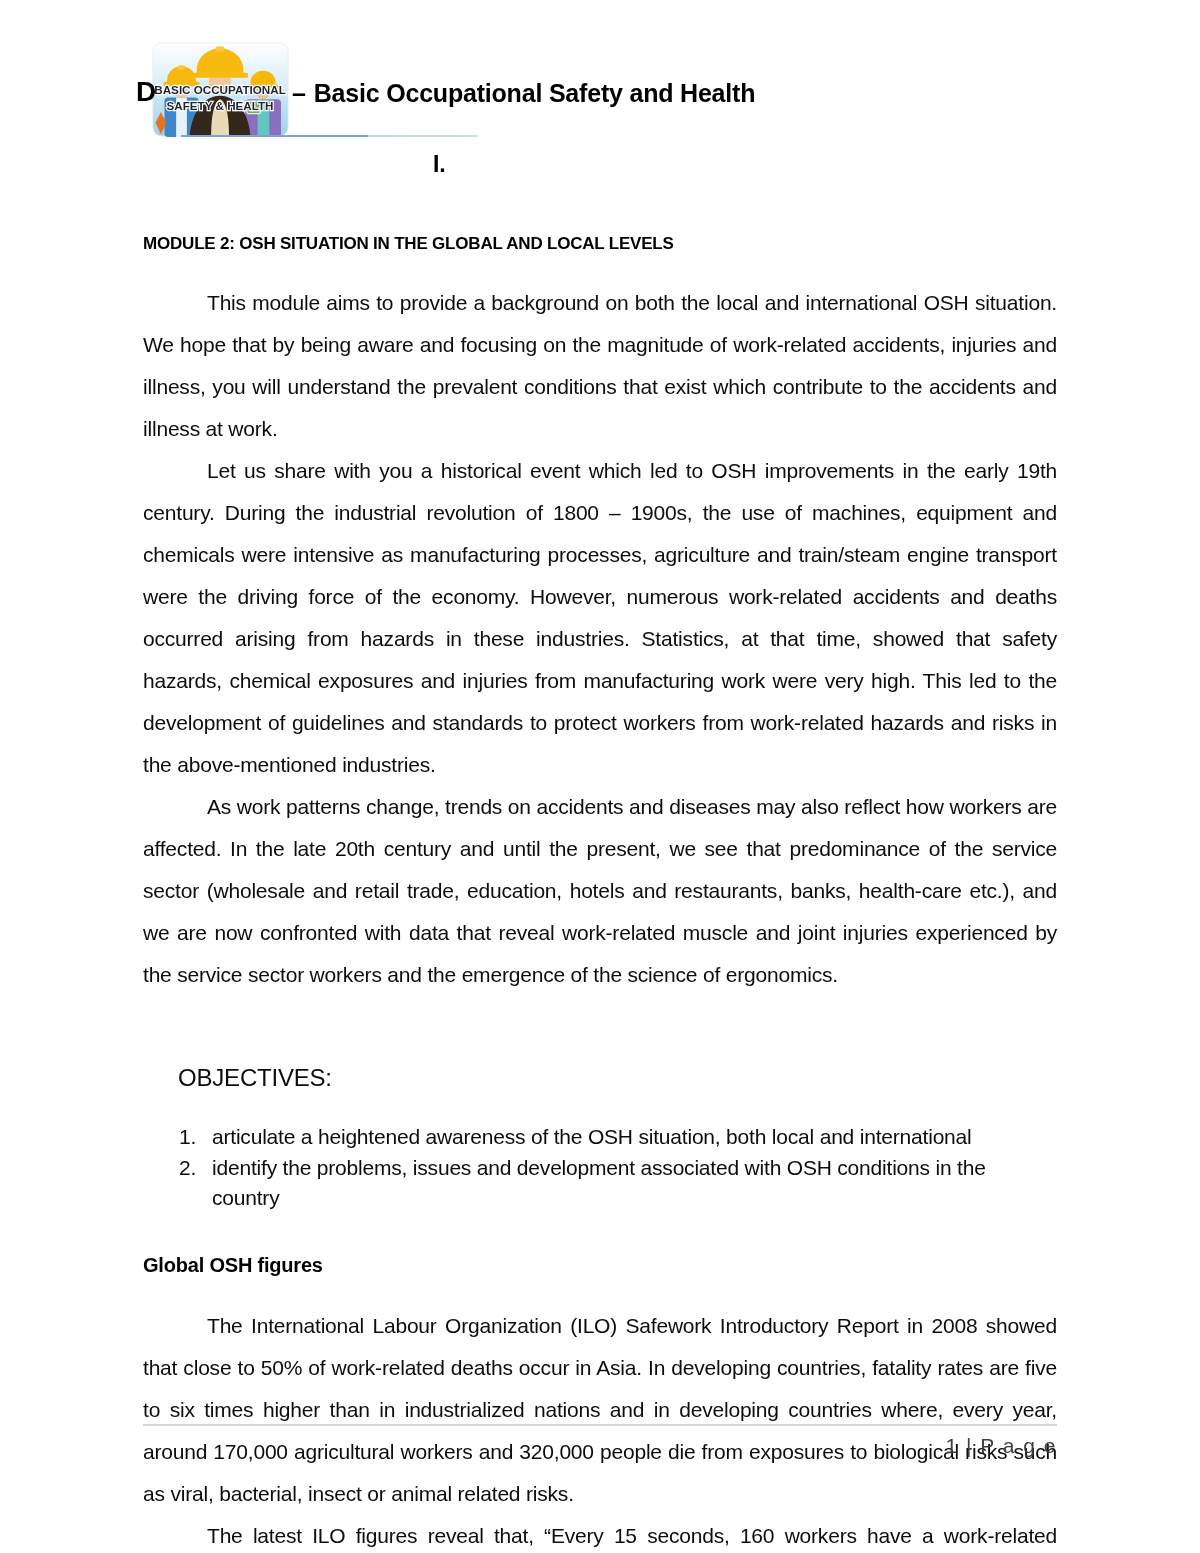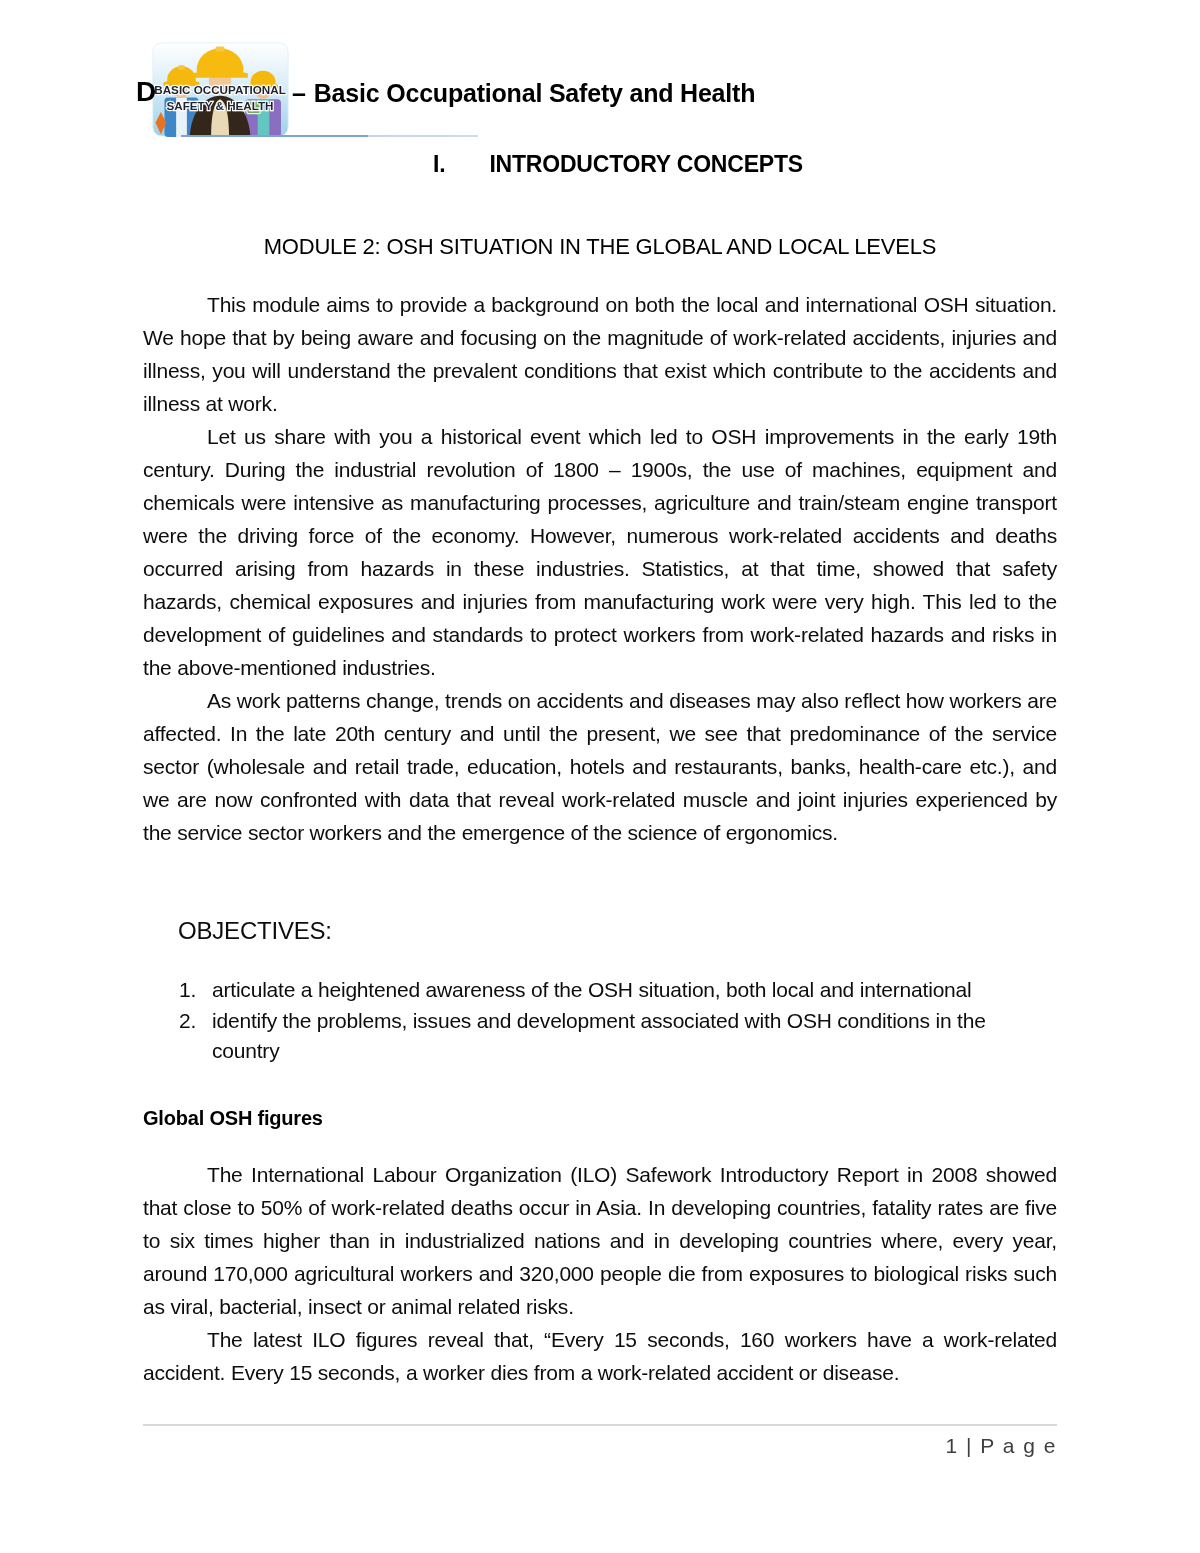--- a/index.html
+++ b/index.html
@@ -37,28 +37,27 @@
 
   
   .section-heading {
     margin:4px 0 0 290px;
     display:flex; column-gap:44px;
     font-size:23px; font-weight:bold; color:#000;
     letter-spacing:-0.2px;
   }
   .module-title {
     margin-top:56px;
-    font-size:22px; font-weight:normal; color:#000;
+    font-size:17px; font-weight:bold; color:#000;
     letter-spacing:-0.2px;
-    text-align:center;
   }
 
   
   .body-p {
-    font-size:21px; line-height:33px;
+    font-size:21px; line-height:42px;
     text-align:justify; color:#0d0d0d;
     letter-spacing:-0.2px;
   }
   .indent { text-indent:64px; }
   .mt-first { margin-top:28px; }
   .mt-para  { }
 
   
   .objectives-heading {
     margin:68px 0 0 35px;
@@ -140,21 +139,20 @@
     <div class="header-title-row">
       <span>–</span>
       <span>Basic Occupational Safety and Health</span>
     </div>
 
     <div class="logo-underline"></div>
   </header>
 
   <div class="section-heading">
     <span>I.</span>
-    <span>INTRODUCTORY CONCEPTS</span>
   </div>
 
   <h2 class="module-title">MODULE 2: OSH SITUATION IN THE GLOBAL AND LOCAL LEVELS</h2>
 
   <p class="body-p indent mt-first">This module aims to provide a background on both the local and international OSH situation. We hope that by being aware and focusing on the magnitude of work-related accidents, injuries and illness, you will understand the prevalent conditions that exist which contribute to the accidents and illness at work.</p>
 
   <p class="body-p indent mt-para">Let us share with you a historical event which led to OSH improvements in the early 19th century. During the industrial revolution of 1800 – 1900s, the use of machines, equipment and chemicals were intensive as manufacturing processes, agriculture and train/steam engine transport were the driving force of the economy. However, numerous work-related accidents and deaths occurred arising from hazards in these industries. Statistics, at that time, showed that safety hazards, chemical exposures and injuries from manufacturing work were very high. This led to the development of guidelines and standards to protect workers from work-related hazards and risks in the above-mentioned industries.</p>
 
   <p class="body-p indent mt-para">As work patterns change, trends on accidents and diseases may also reflect how workers are affected. In the late 20th century and until the present, we see that predominance of the service sector (wholesale and retail trade, education, hotels and restaurants, banks, health-care etc.), and we are now confronted with data that reveal work-related muscle and joint injuries experienced by the service sector workers and the emergence of the science of ergonomics.</p>
 

